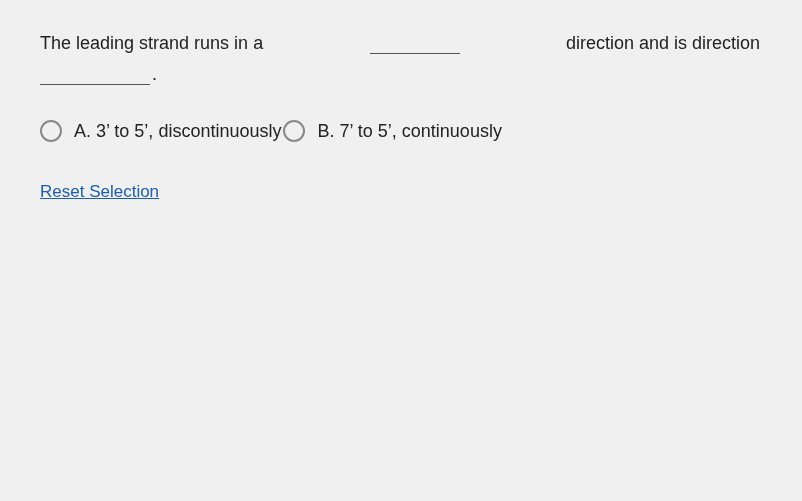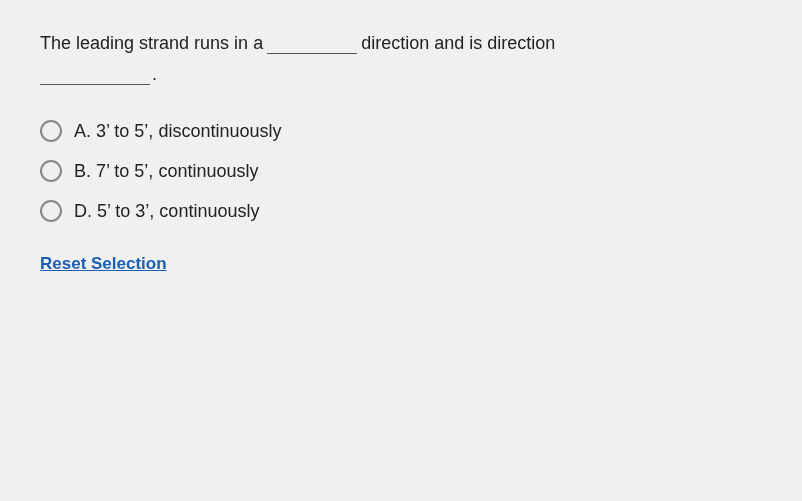--- a/index.html
+++ b/index.html
@@ -28,23 +28,23 @@
       font-size: 18px;
       color: #222;
       line-height: 1.5;
       margin-bottom: 4px;
       font-weight: 500;
     }
 
     .options-list {
       list-style: none;
       display: flex;
-      flex-direction: column;
-      gap: 18px;
-      margin-bottom: 32px;
+      flex-direction: row;
+      gap: 2px;
+      margin-bottom: 40px;
     }
 
     .option-item {
       display: flex;
       align-items: center;
       gap: 12px;
       cursor: pointer;
     }
 
     .option-radio {
@@ -73,29 +73,30 @@
 
     .reset-link {
       font-size: 17px;
       color: #1a5fb4;
       text-decoration: underline;
       cursor: pointer;
       background: none;
       border: none;
       padding: 0;
       font-family: inherit;
-      font-weight: 700;
+      font-weight: 400;
     }
 
     .question-line1 {
       display: flex;
       flex-wrap: wrap;
       align-items: baseline;
       gap: 0;
       margin-bottom: 0;
+      justify-content: space-between;
     }
 
     .inline-blank {
       display: inline-block;
       border-bottom: 1.5px solid #555;
       width: 90px;
       margin: 0 4px;
       vertical-align: bottom;
     }
 
@@ -134,21 +135,17 @@
 
   <ul class="options-list">
     <li class="option-item">
       <input type="radio" class="option-radio" name="answer" value="A" style="">
       <label class="option-label">A. 3’ to 5’, discontinuously</label>
     </li>
     <li class="option-item">
       <input type="radio" class="option-radio" name="answer" value="B" style="">
       <label class="option-label">B. 7’ to 5’, continuously</label>
     </li>
-    <li class="option-item">
-      <input type="radio" class="option-radio" name="answer" value="D" style="">
-      <label class="option-label">D. 5’ to 3’, continuously</label>
-    </li>
   </ul>
 
   <button class="reset-link">Reset Selection</button>
 
 </div>
 
 </body></html>

